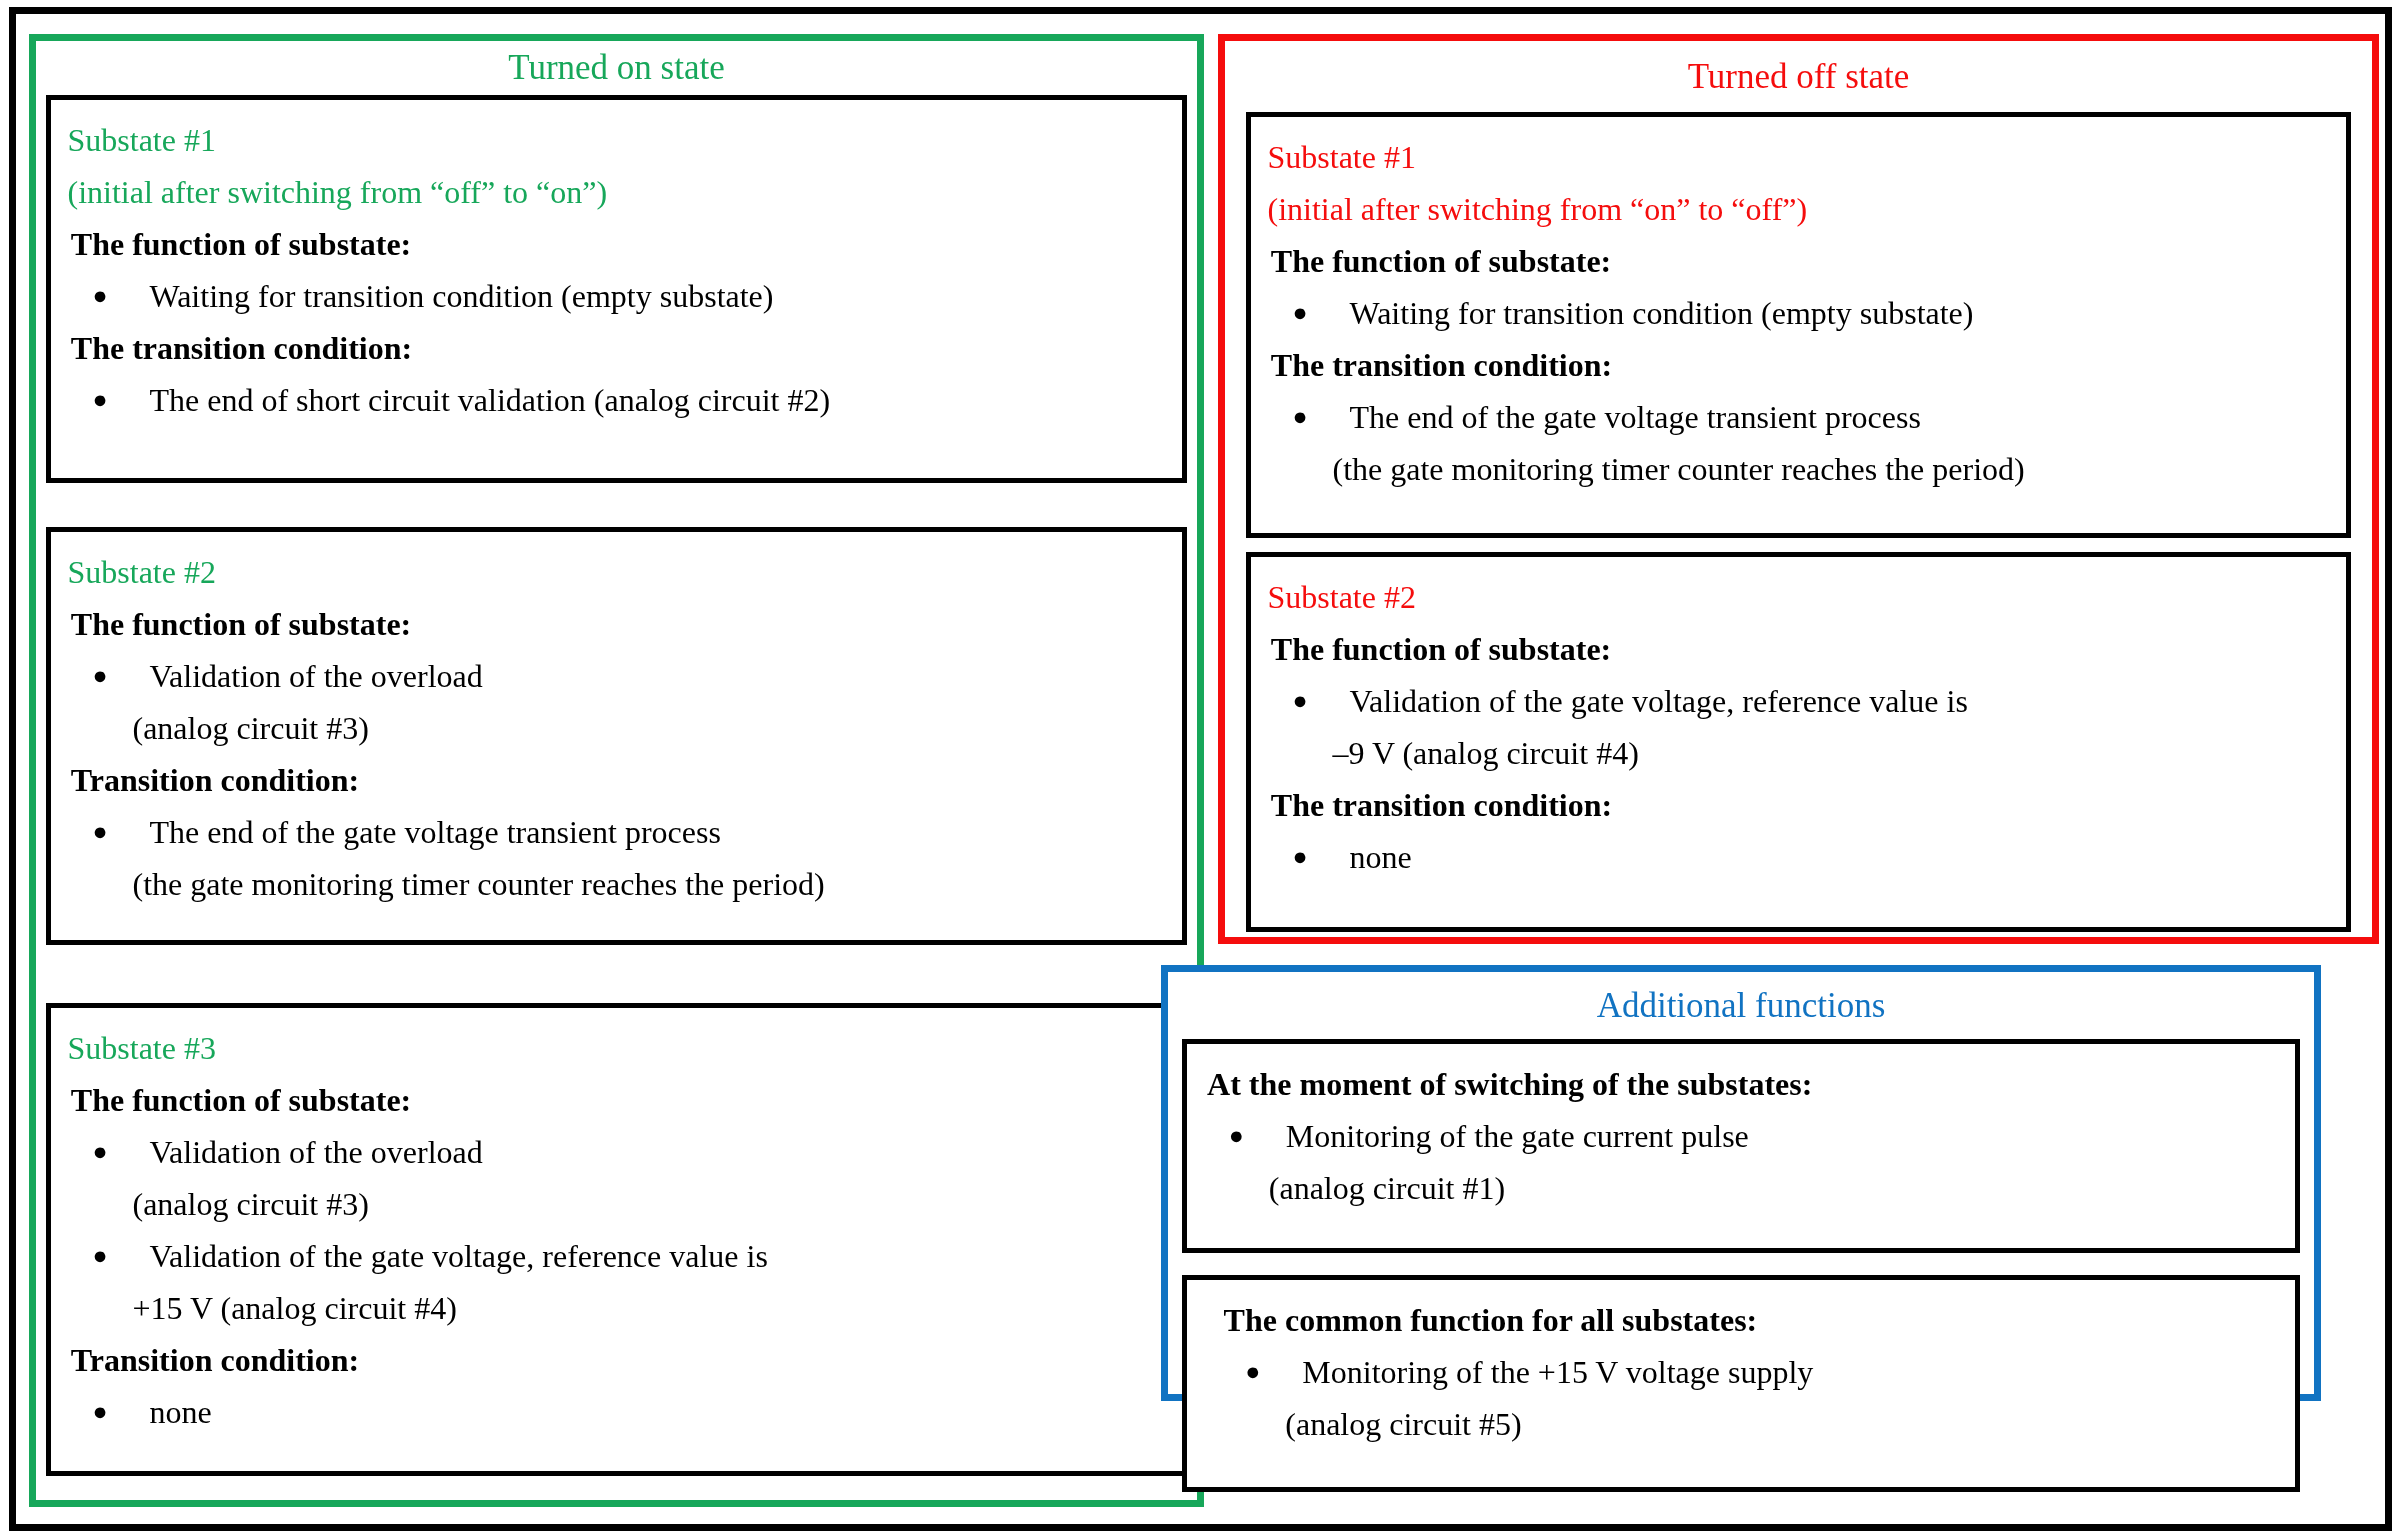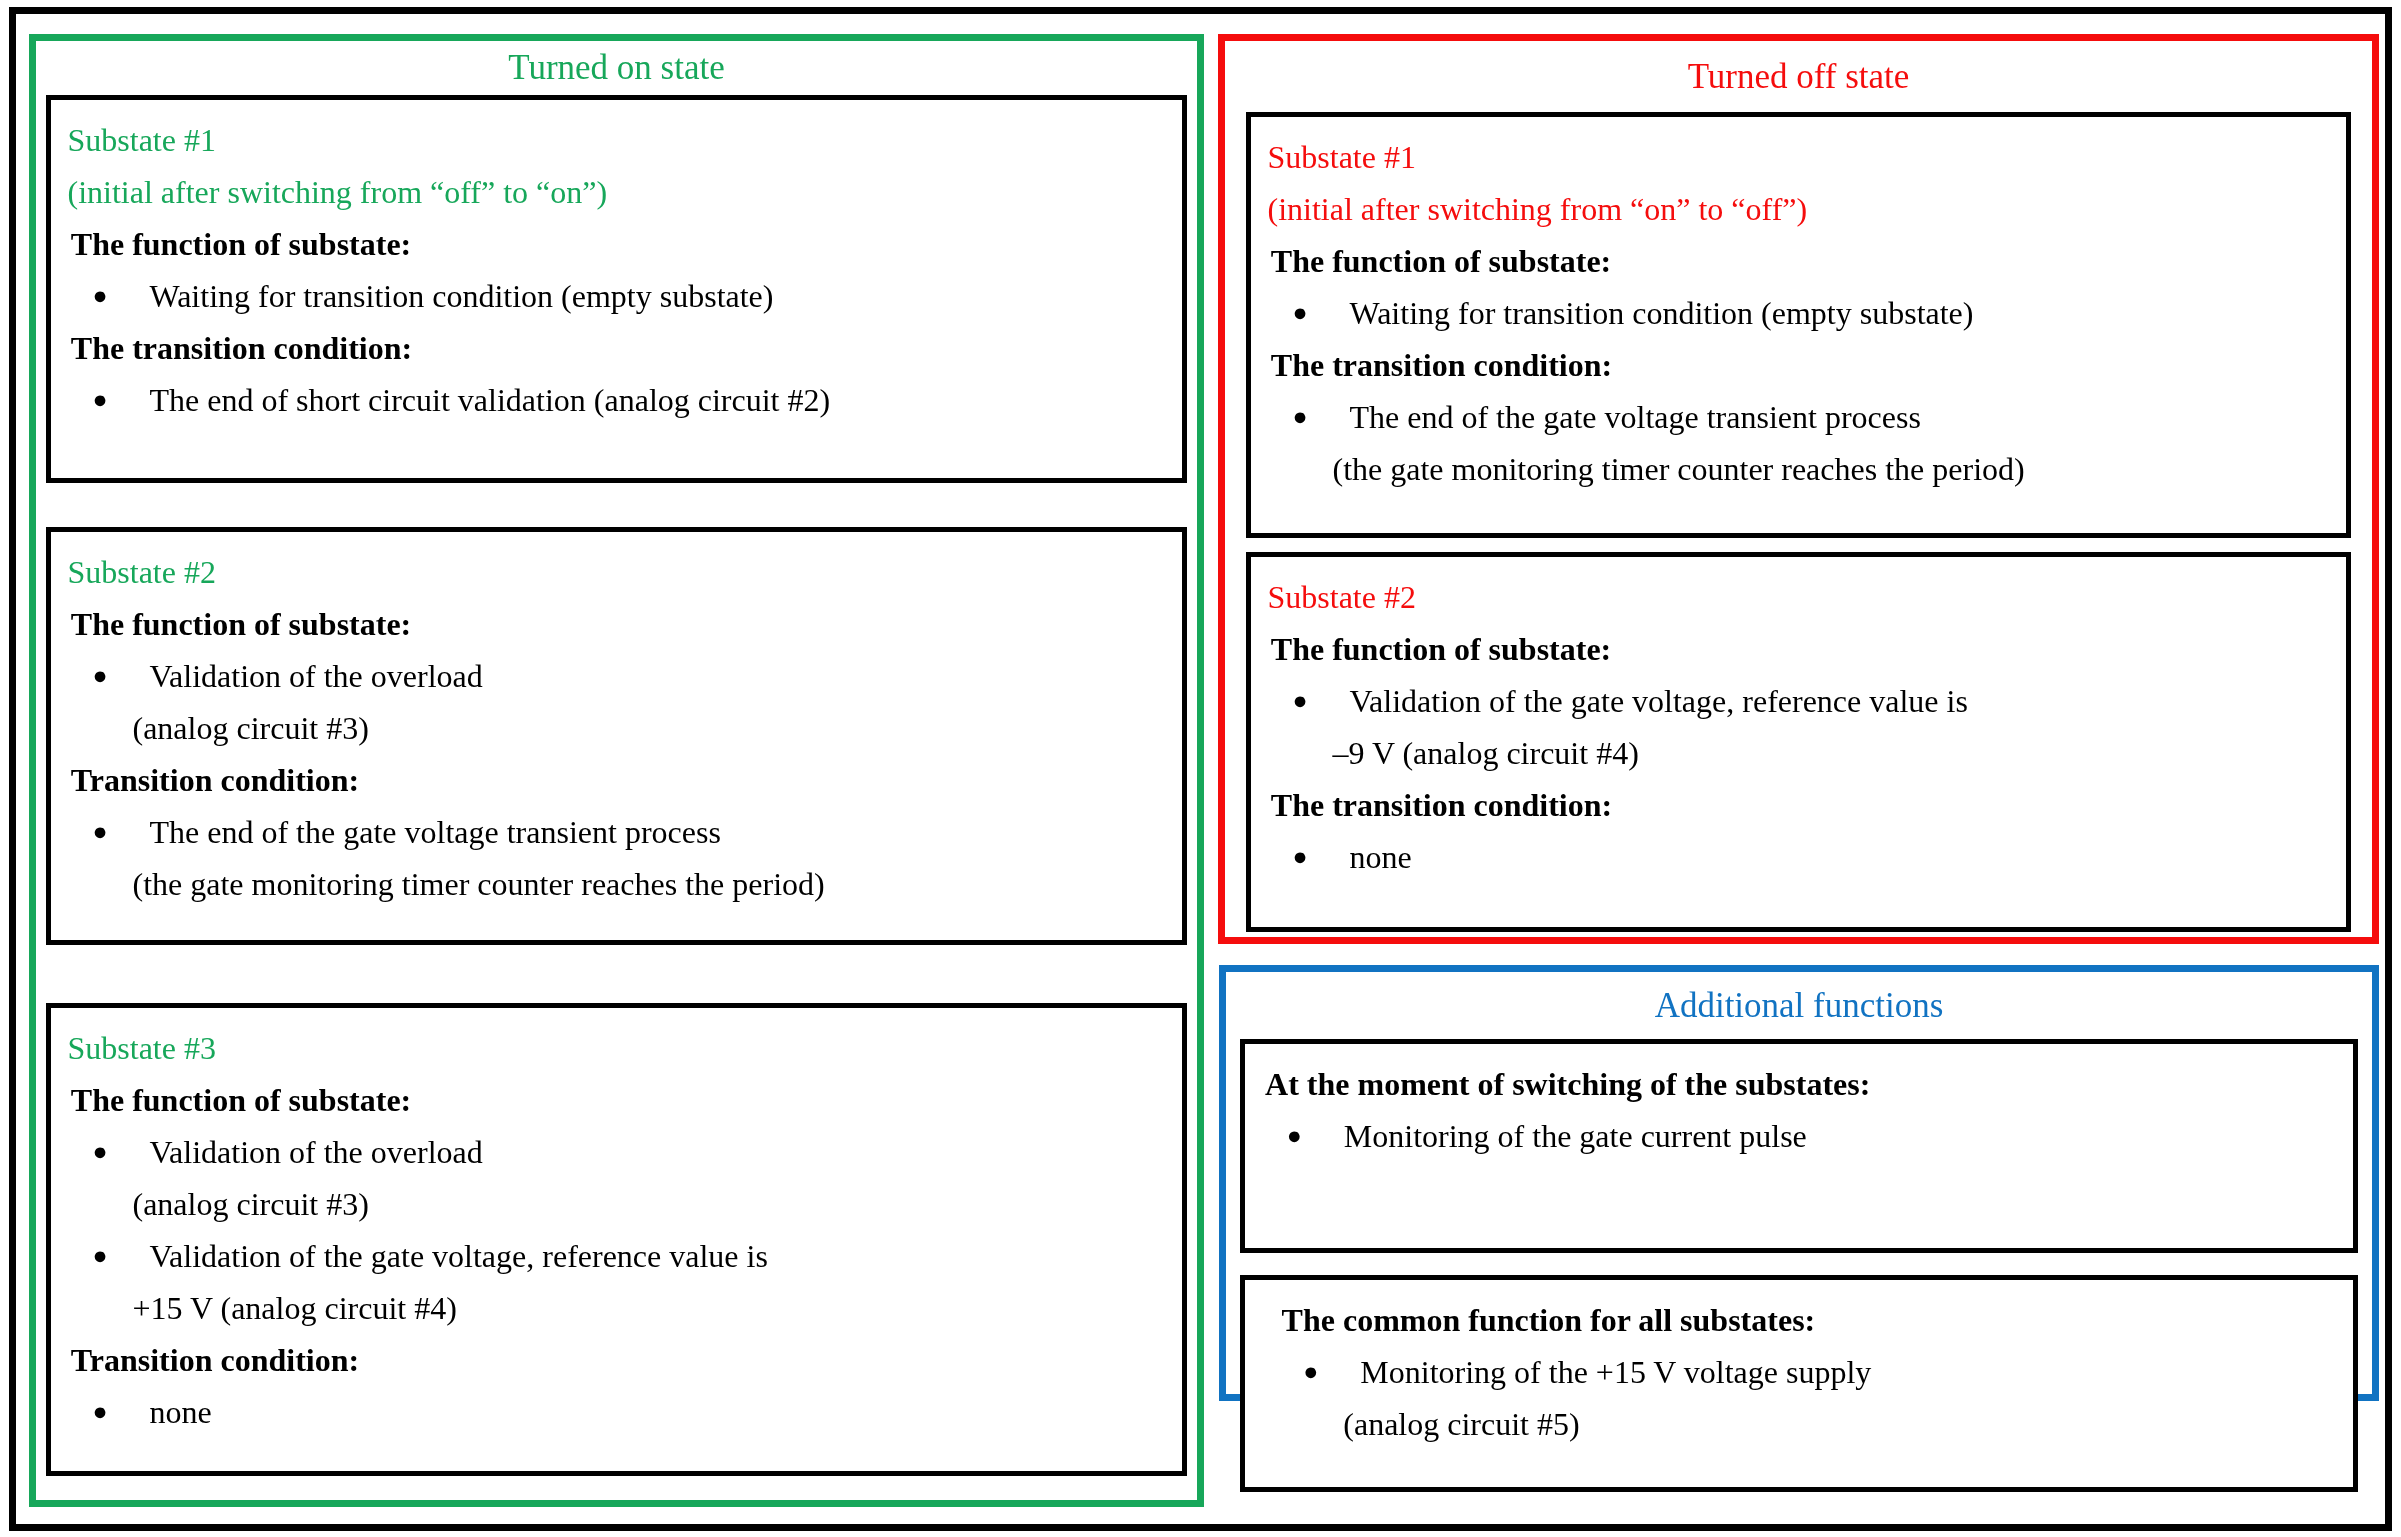--- a/index.html
+++ b/index.html
@@ -4,21 +4,21 @@
 <style>
   html,body{margin:0;padding:0;background:#ffffff;}
   .canvas{
     position:relative;width:2401px;height:1538px;background:#ffffff;overflow:hidden;
     font-family:"Liberation Serif","DejaVu Serif",serif;color:#000;
   }
   .frame{position:absolute;left:8.8px;top:6.6px;right:8.8px;bottom:6.6px;border:7.1px solid var(--frame);}
   .panel{position:absolute;box-sizing:border-box;background:#ffffff;}
   .panel-green{left:29px;top:34px;width:1175px;height:1473px;border:7.1px solid var(--green);}
   .panel-red{left:1218px;top:34px;width:1161px;height:910px;border:7.1px solid var(--red);}
-  .panel-blue{left:1219px;top:965px;width:1160px;height:436px;border:7.1px solid var(--blue);}
+  .panel-blue{left:1161px;top:965px;width:1160px;height:436px;border:7.1px solid var(--blue);}
   .panel-title{font-size:35px;display:flex;align-items:center;justify-content:center;}
   .panel-green .panel-title{color:var(--green);height:54px;}
   .panel-red .panel-title{color:var(--red);height:71px;}
   .panel-blue .panel-title{color:var(--blue);height:67px;}
   .box{
     box-sizing:border-box;border:5px solid var(--box_border);background:#ffffff;
     padding:14.3px 16.5px;overflow:hidden;
   }
   .panel-green .box{margin:0 10px;}
   .panel-red .box{margin:0 21px;}
@@ -95,20 +95,21 @@
         <div class="line header">The transition condition:</div>
         <div class="line bullet"><span class="dot">●</span><span>none</span></div>
       </div>
   </section>
 
   <section class="panel panel-blue">
     <div class="panel-title">Additional functions</div>
     <div class="box box-b1">
         <div class="line header">At the moment of switching of the substates:</div>
         <div class="line bullet"><span class="dot">●</span><span>Monitoring of the gate current pulse</span></div>
+        <div class="line cont">(analog circuit #1)</div>
       </div>
     <div class="box box-b2">
         <div class="line header">The common function for all substates:</div>
         <div class="line bullet"><span class="dot">●</span><span>Monitoring of the +15 V voltage supply</span></div>
         <div class="line cont">(analog circuit #5)</div>
       </div>
   </section>
 </div>
 
 

